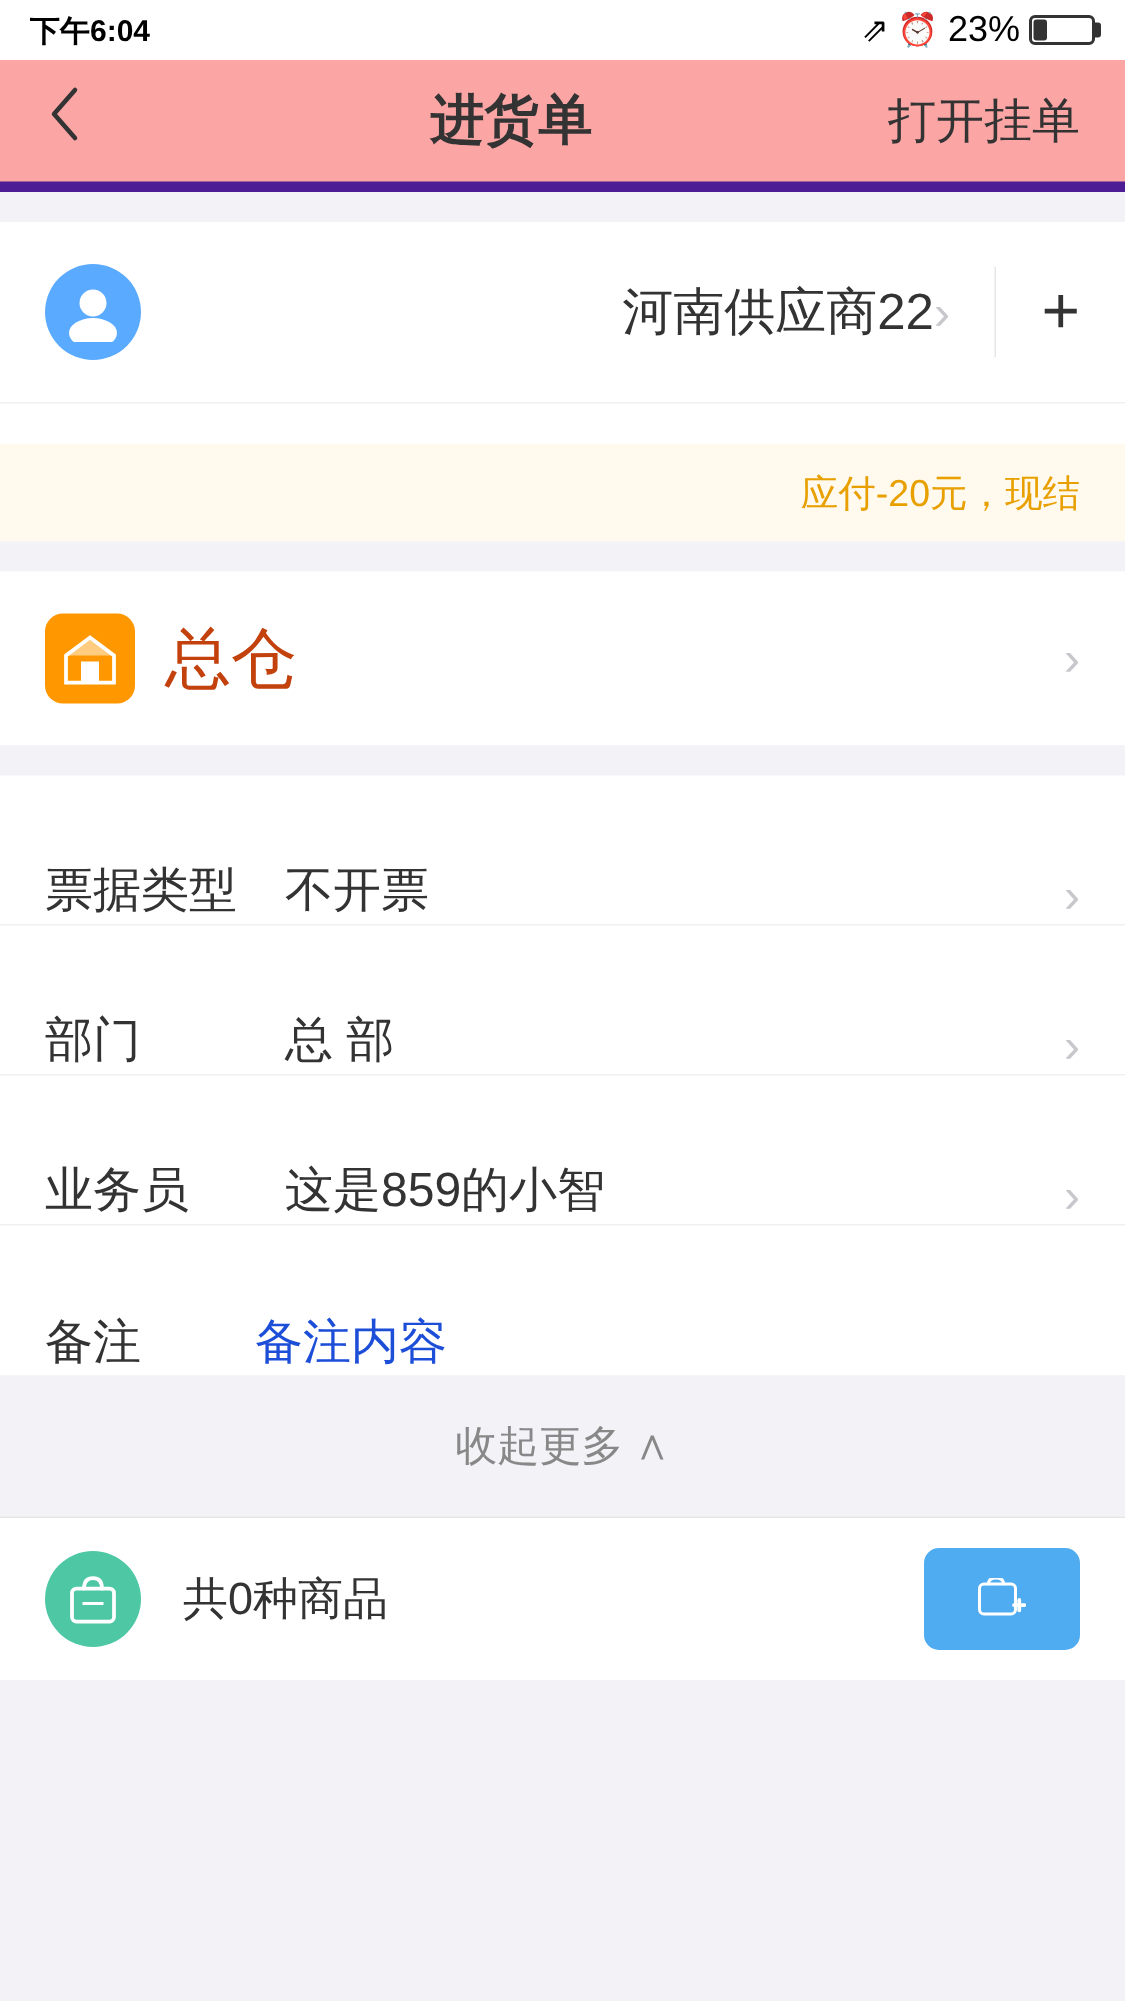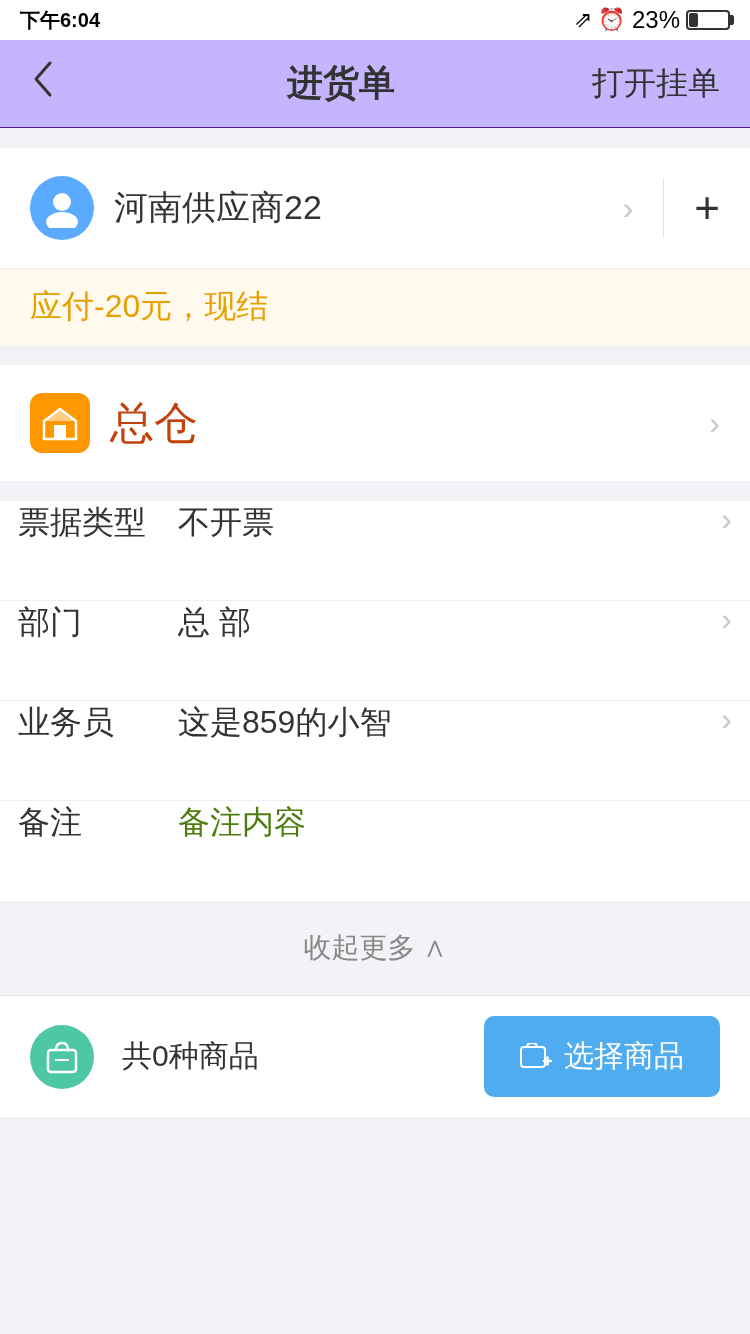--- a/index.html
+++ b/index.html
@@ -41,26 +41,26 @@
     .battery-fill {
       position: absolute; left: 1px; top: 1px;
       height: calc(100% - 2px);
       width: 23%;
       background: #333; border-radius: 2px;
     }
 
     
     .nav-bar {
       height: 88px;
-      background: #c4b5fd;
+      background: #fca5a5;
       display: flex;
       align-items: center;
       justify-content: space-between;
       padding: 0 30px;
-      border-bottom: 1px solid #4c1d95;
+      border-bottom: 7px solid #4c1d95;
     }
     .nav-back {
       font-size: 36px;
       color: #333;
       cursor: pointer;
       width: 60px;
     }
     .nav-title {
       font-size: 36px;
       font-weight: 600;
@@ -74,20 +74,21 @@
 
     
     .section-gap {
       height: 20px;
       background: #f2f2f7;
     }
 
     
     .card {
       background: #fff;
+      text-align: right;
     }
 
     
     .supplier-row {
       display: flex;
       align-items: center;
       padding: 28px 30px;
       border-bottom: 1px solid #f0f0f0;
     }
     .supplier-avatar {
@@ -123,22 +124,23 @@
       padding-left: 30px;
       height: 60px;
       display: flex;
       align-items: center;
     }
 
     
     .notice-bar {
       background: #fff9ee;
       padding: 16px 30px;
-      font-size: 32px;
+      font-size: 25px;
       color: #e8a000;
+      margin-top: 27px;
     }
 
     
     .warehouse-row {
       display: flex;
       align-items: center;
       padding: 28px 30px;
       background: #fff;
     }
     .warehouse-icon {
@@ -154,43 +156,42 @@
       font-size: 44px;
       color: #c2410c;
     }
 
     
     .form-section {
       background: #fff;
     }
     .form-row {
       display: flex;
-      align-items: flex-start;
-      padding: 0 18px;
+      align-items: flex-end;
+      padding: 0 30px;
       height: 100px;
       border-bottom: 1px solid #f0f0f0;
     }
     .form-row:last-child { border-bottom: none; }
     .form-label {
       font-size: 32px;
       color: #333;
       width: 140px;
       flex-shrink: 0;
     }
     .form-value {
       flex: 1;
       font-size: 32px;
       color: #333;
       margin-left: 20px;
     }
     .form-placeholder {
       flex: 1;
       font-size: 32px;
-      color: #4d7c0f;
-      margin-left: 20px;
+      color: #1d4ed8;
     }
 
     
     .collapse-btn {
       background: #f2f2f7;
       display: flex;
       align-items: center;
       justify-content: center;
       padding: 28px 0;
       font-size: 28px;
@@ -338,17 +339,16 @@
     </svg>
   </div>
   <span class="product-count-text">共0种商品</span>
   <div class="select-product-btn">
     <svg width="32" height="28" viewBox="0 0 32 28">
       <rect x="1" y="4" width="24" height="20" rx="3" fill="none" stroke="#fff" stroke-width="2"></rect>
       <path d="M7 4 Q7 0 12 0 Q17 0 17 4" stroke="#fff" stroke-width="2" fill="none" stroke-linecap="round"></path>
       <line x1="24" y1="18" x2="31" y2="18" stroke="#fff" stroke-width="2.5" stroke-linecap="round"></line>
       <line x1="27.5" y1="14.5" x2="27.5" y2="21.5" stroke="#fff" stroke-width="2.5" stroke-linecap="round"></line>
     </svg>
-    <span>选择商品</span>
   </div>
 </div>
 
 <div class="page-fill"></div>
 
 </body></html>

